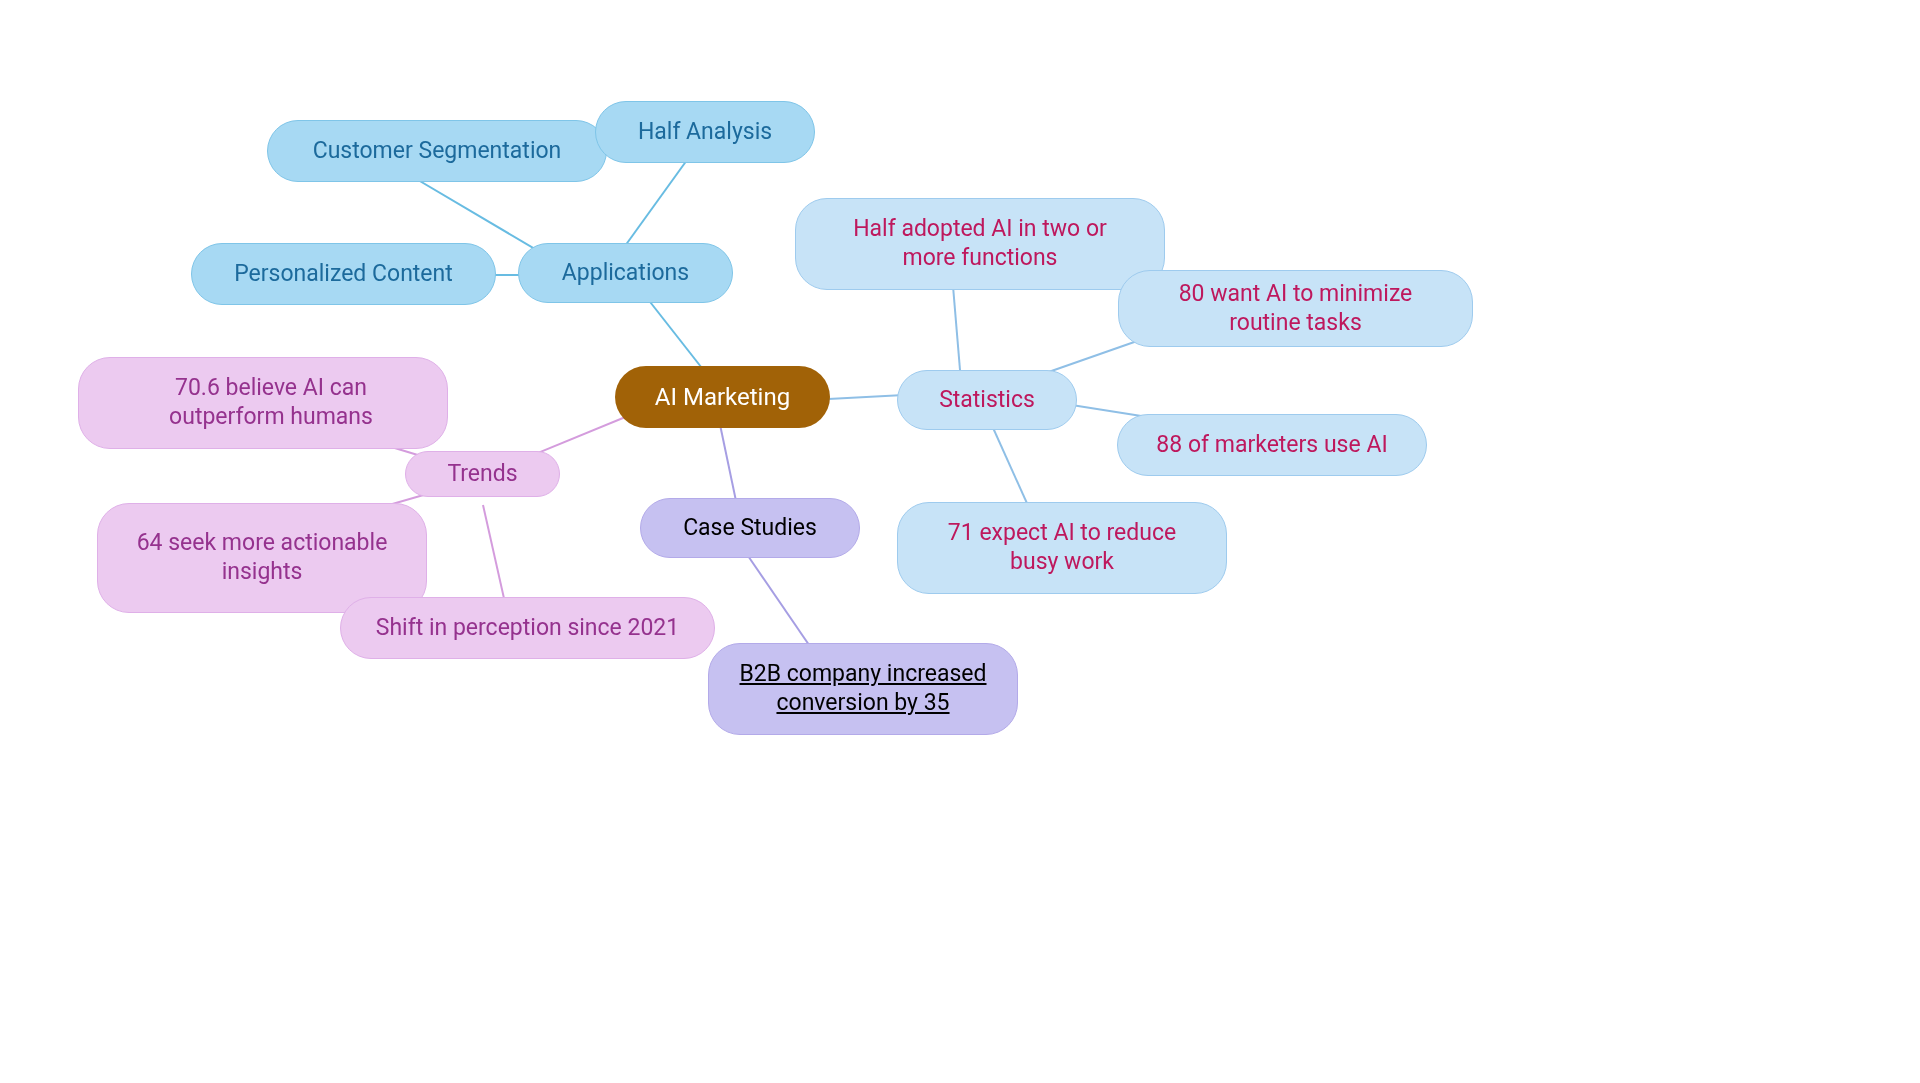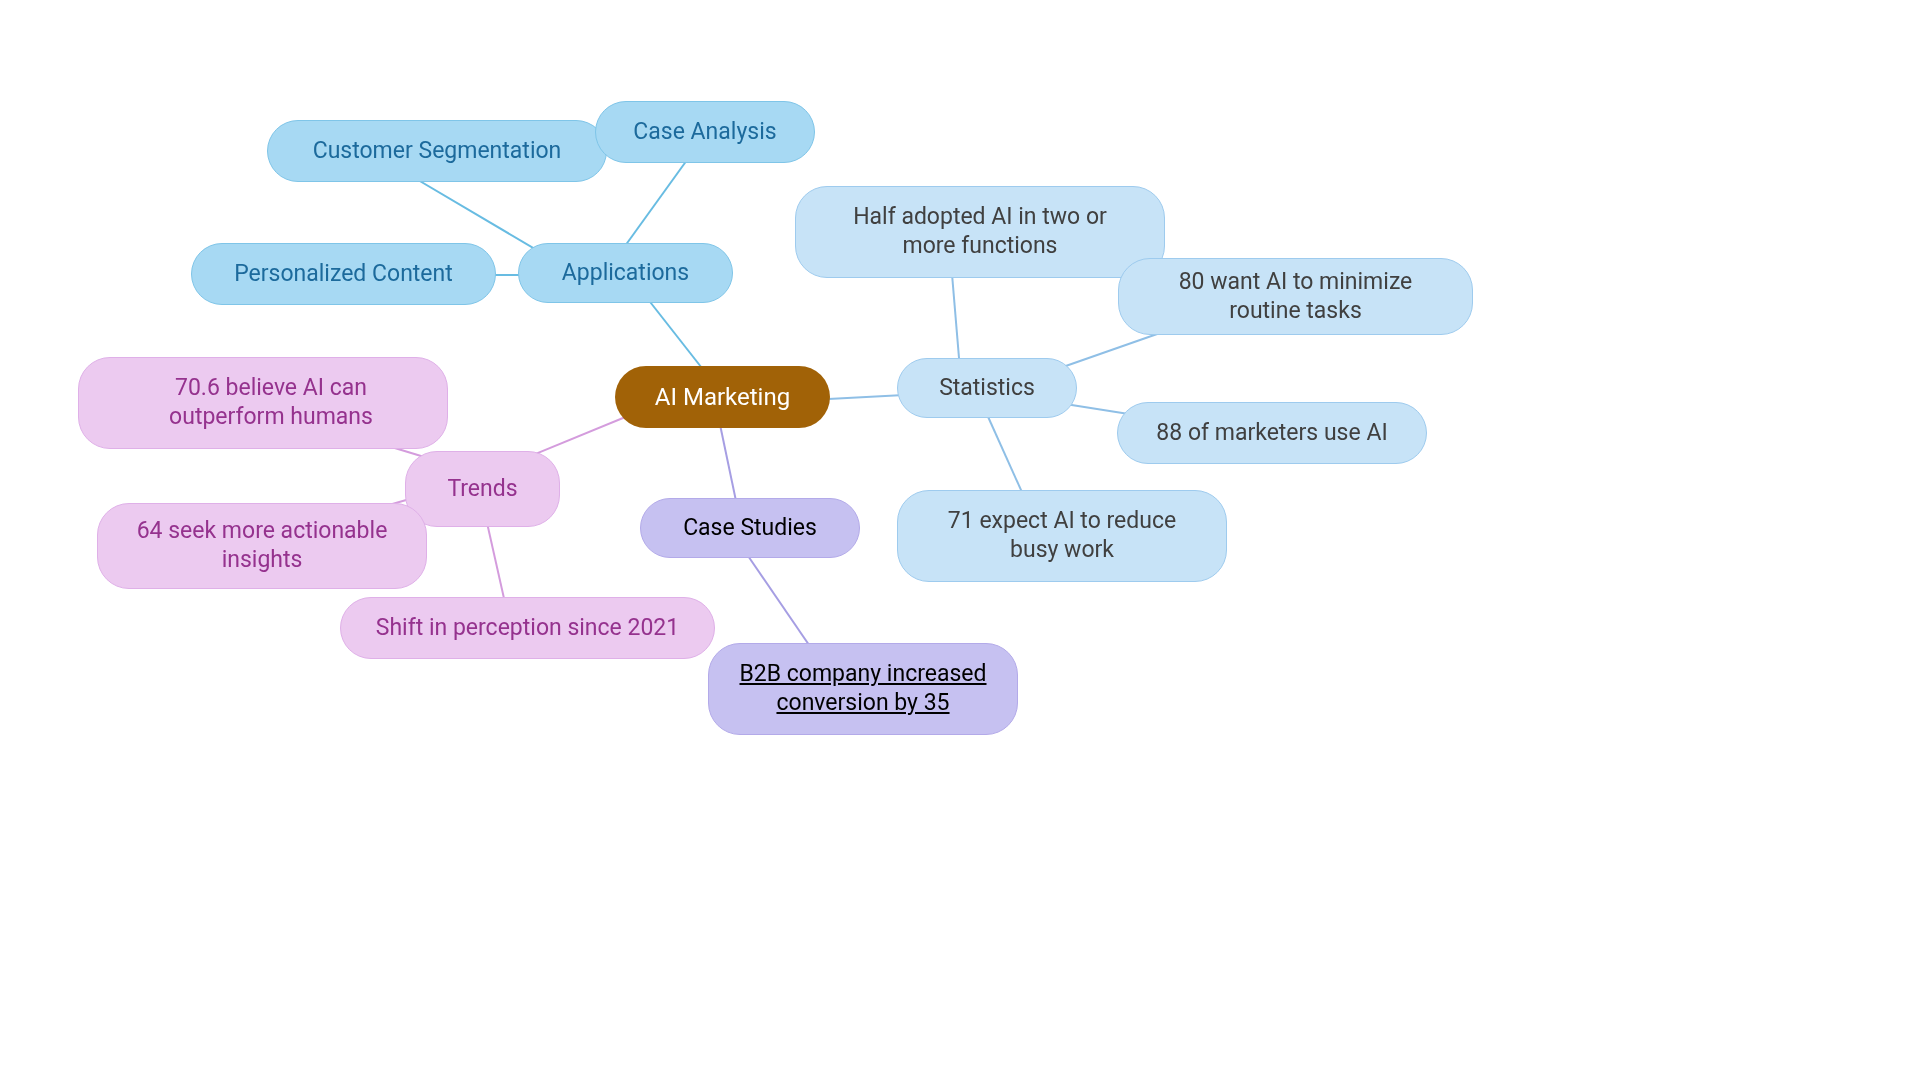--- a/index.html
+++ b/index.html
@@ -41,22 +41,23 @@
     color: #ffffff;
     font-size: 24px;
   }
   .blue1 {
     background: #a7d9f3;
     color: #1c6a9c;
     border-color: #7fc5e8;
   }
   .blue2 {
     background: #c7e3f7;
-    color: #404040;
+    color: #be185d;
     border-color: #9ecbee;
+    margin-top: 12px;
   }
   .pink {
     background: #eccaf0;
     color: #95328e;
     border-color: #dfb0e8;
   }
   .purple {
     background: #c6c1f1;
     color: #000000;
     border-color: #b3aae9;
@@ -93,21 +94,21 @@
     <span>AI Marketing</span>
   </div>
 
   <div class="node blue1" style="left:518px; top:243px; width:215px; height:60px;">
     <span>Applications</span>
   </div>
   <div class="node blue1" style="left:267px; top:120px; width:340px; height:62px;">
     <span>Customer Segmentation</span>
   </div>
   <div class="node blue1" style="left:595px; top:101px; width:220px; height:62px;">
-    <span>Case Analysis</span>
+    <span>Half Analysis</span>
   </div>
   <div class="node blue1" style="left:191px; top:243px; width:305px; height:62px;">
     <span>Personalized Content</span>
   </div>
 
   <div class="node blue2" style="left:897px; top:358px; width:180px; height:60px;">
     <span>Statistics</span>
   </div>
   <div class="node blue2" style="left:795px; top:186px; width:370px; height:92px;">
     <span>Half adopted AI in two or more functions</span>
@@ -115,27 +116,27 @@
   <div class="node blue2" style="left:1118px; top:258px; width:355px; height:77px;">
     <span>80 want AI to minimize routine tasks</span>
   </div>
   <div class="node blue2" style="left:1117px; top:402px; width:310px; height:62px;">
     <span>88 of marketers use AI</span>
   </div>
   <div class="node blue2" style="left:897px; top:490px; width:330px; height:92px;">
     <span>71 expect AI to reduce busy work</span>
   </div>
 
-  <div class="node pink" style="left:405px; top:451px; width:155px; height:76px;">
+  <div class="node pink" style="left:405px; top:451px; width:155px; height:46px;">
     <span>Trends</span>
   </div>
   <div class="node pink" style="left:78px; top:357px; width:370px; height:92px;padding-left:44px;">
     <span>70.6 believe AI can outperform humans</span>
   </div>
-  <div class="node pink" style="left:97px; top:503px; width:330px; height:86px;">
+  <div class="node pink" style="left:97px; top:503px; width:330px; height:110px;">
     <span>64 seek more actionable insights</span>
   </div>
   <div class="node pink" style="left:340px; top:597px; width:375px; height:62px;">
     <span>Shift in perception since 2021</span>
   </div>
 
   <div class="node purple" style="left:640px; top:498px; width:220px; height:60px;">
     <span>Case Studies</span>
   </div>
   <div class="node purple" style="left:708px; top:643px; width:310px; height:92px;text-decoration:underline;">

